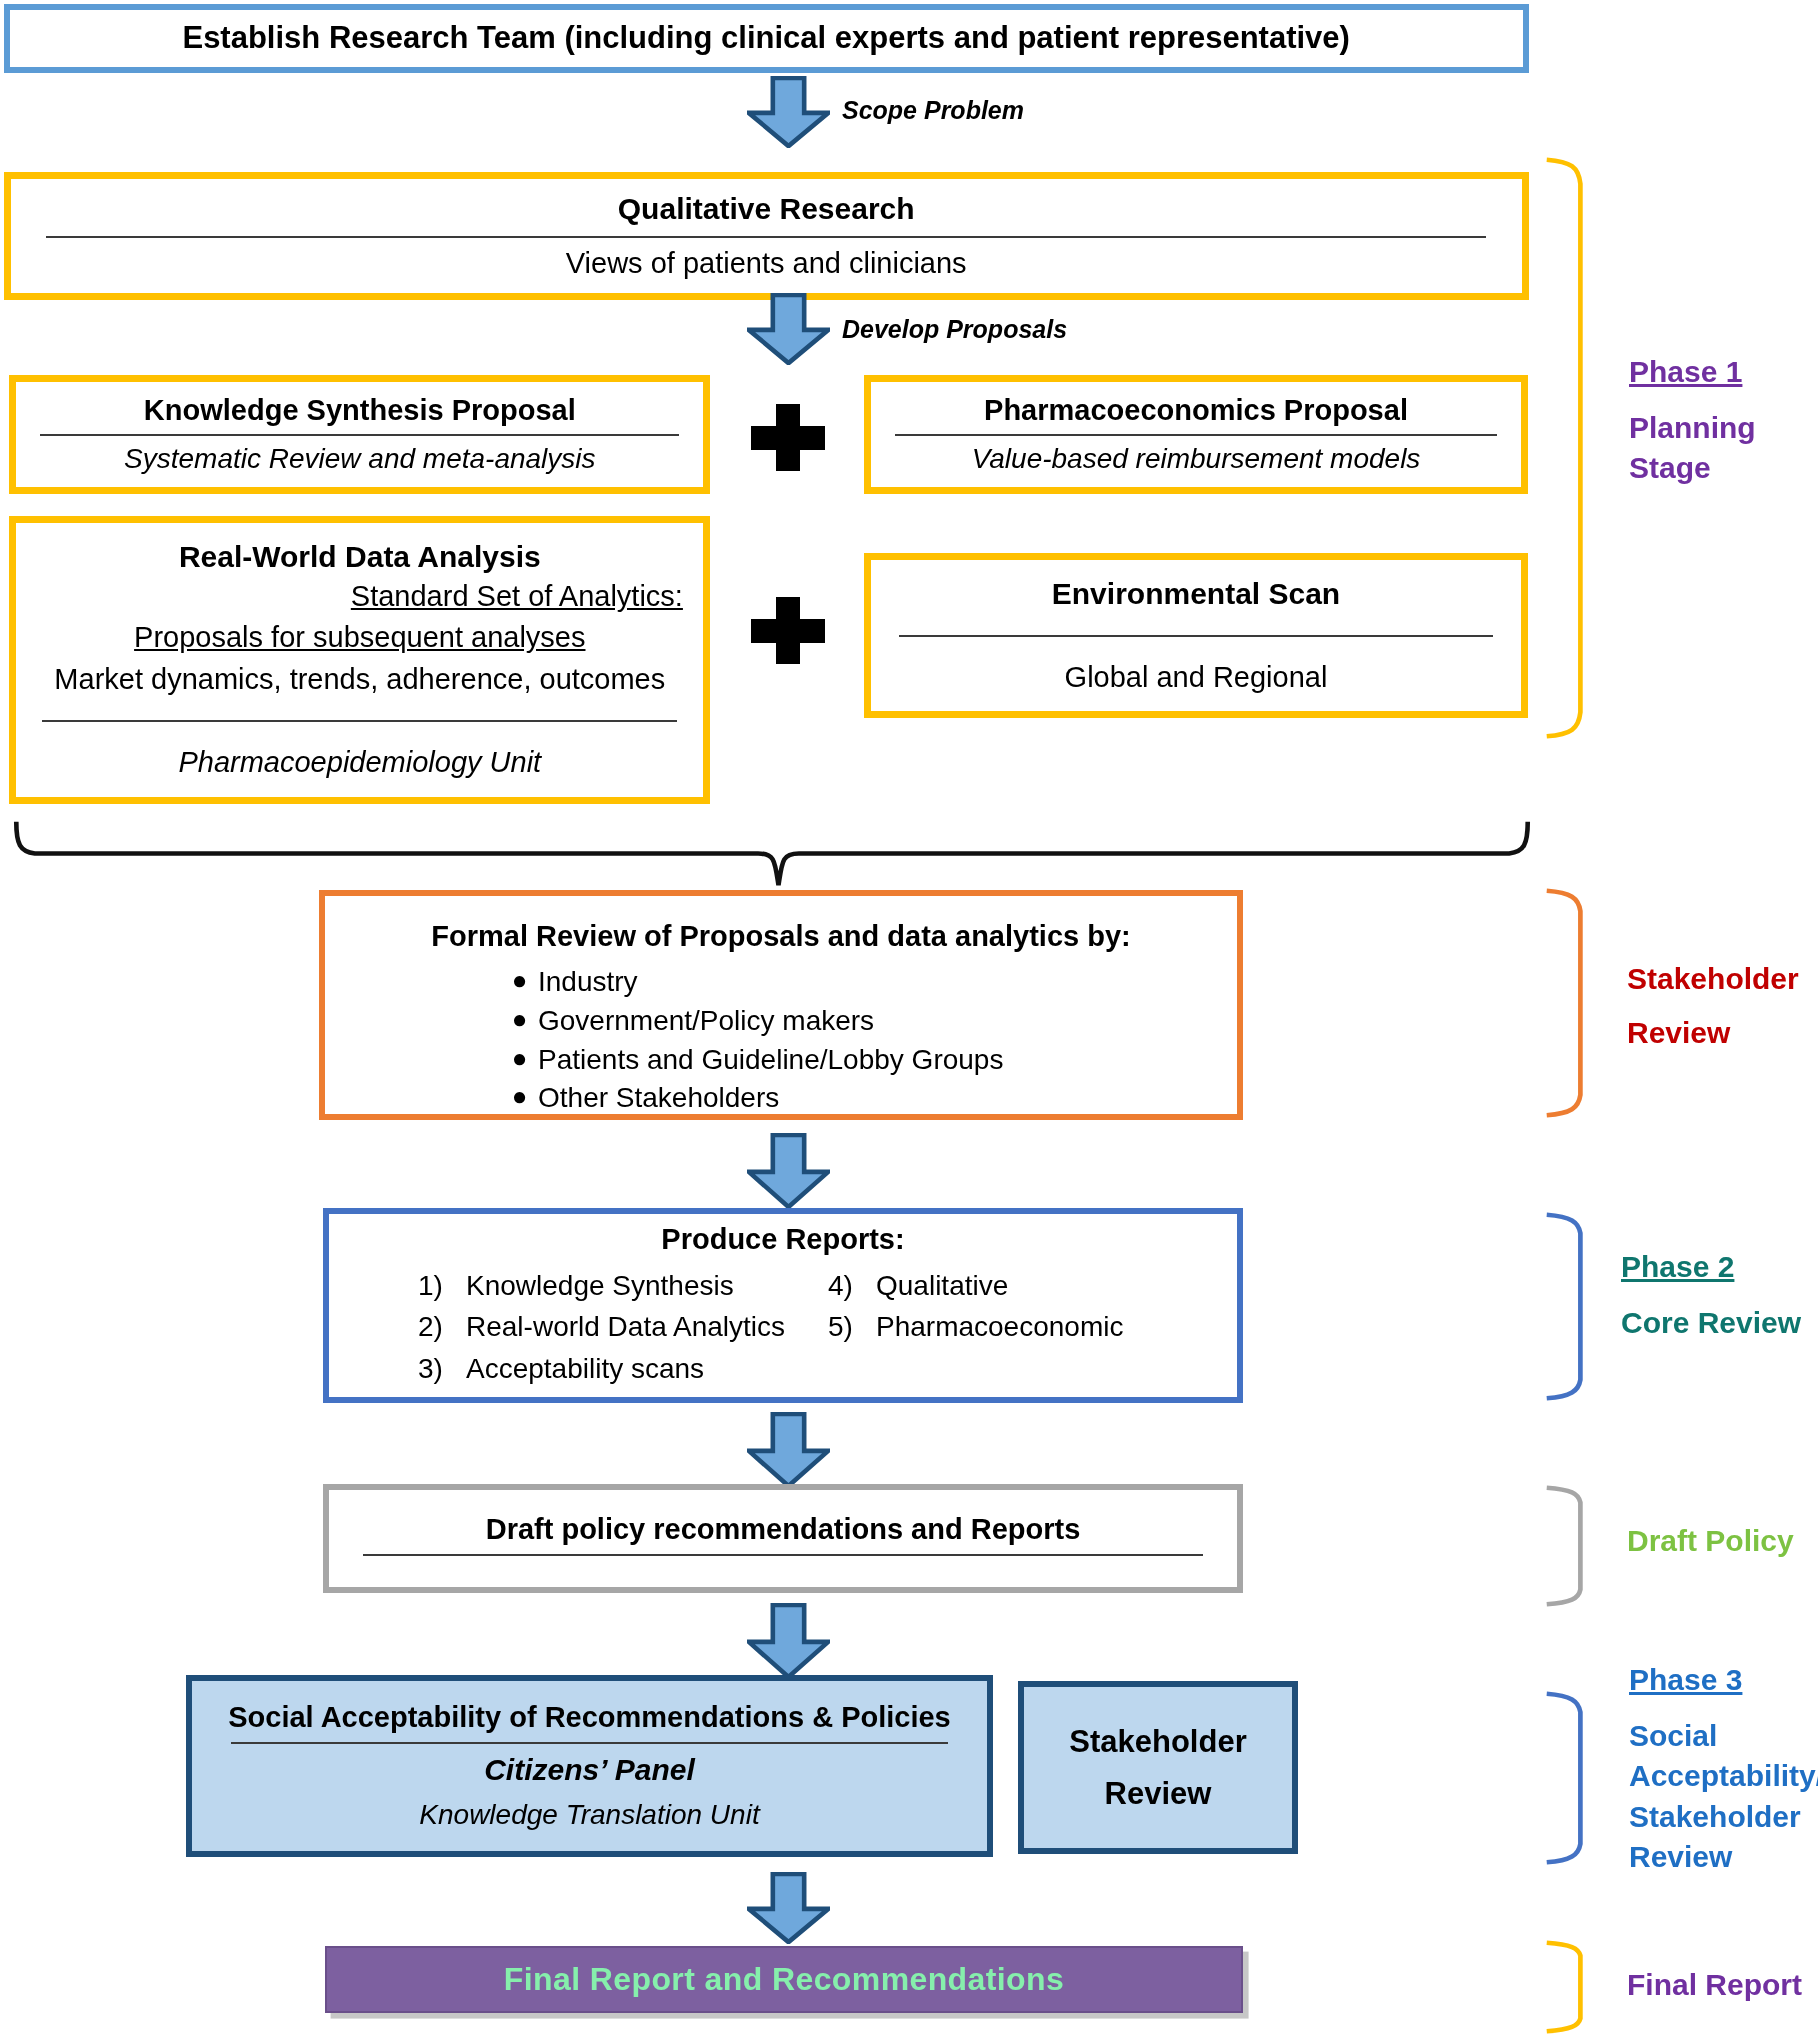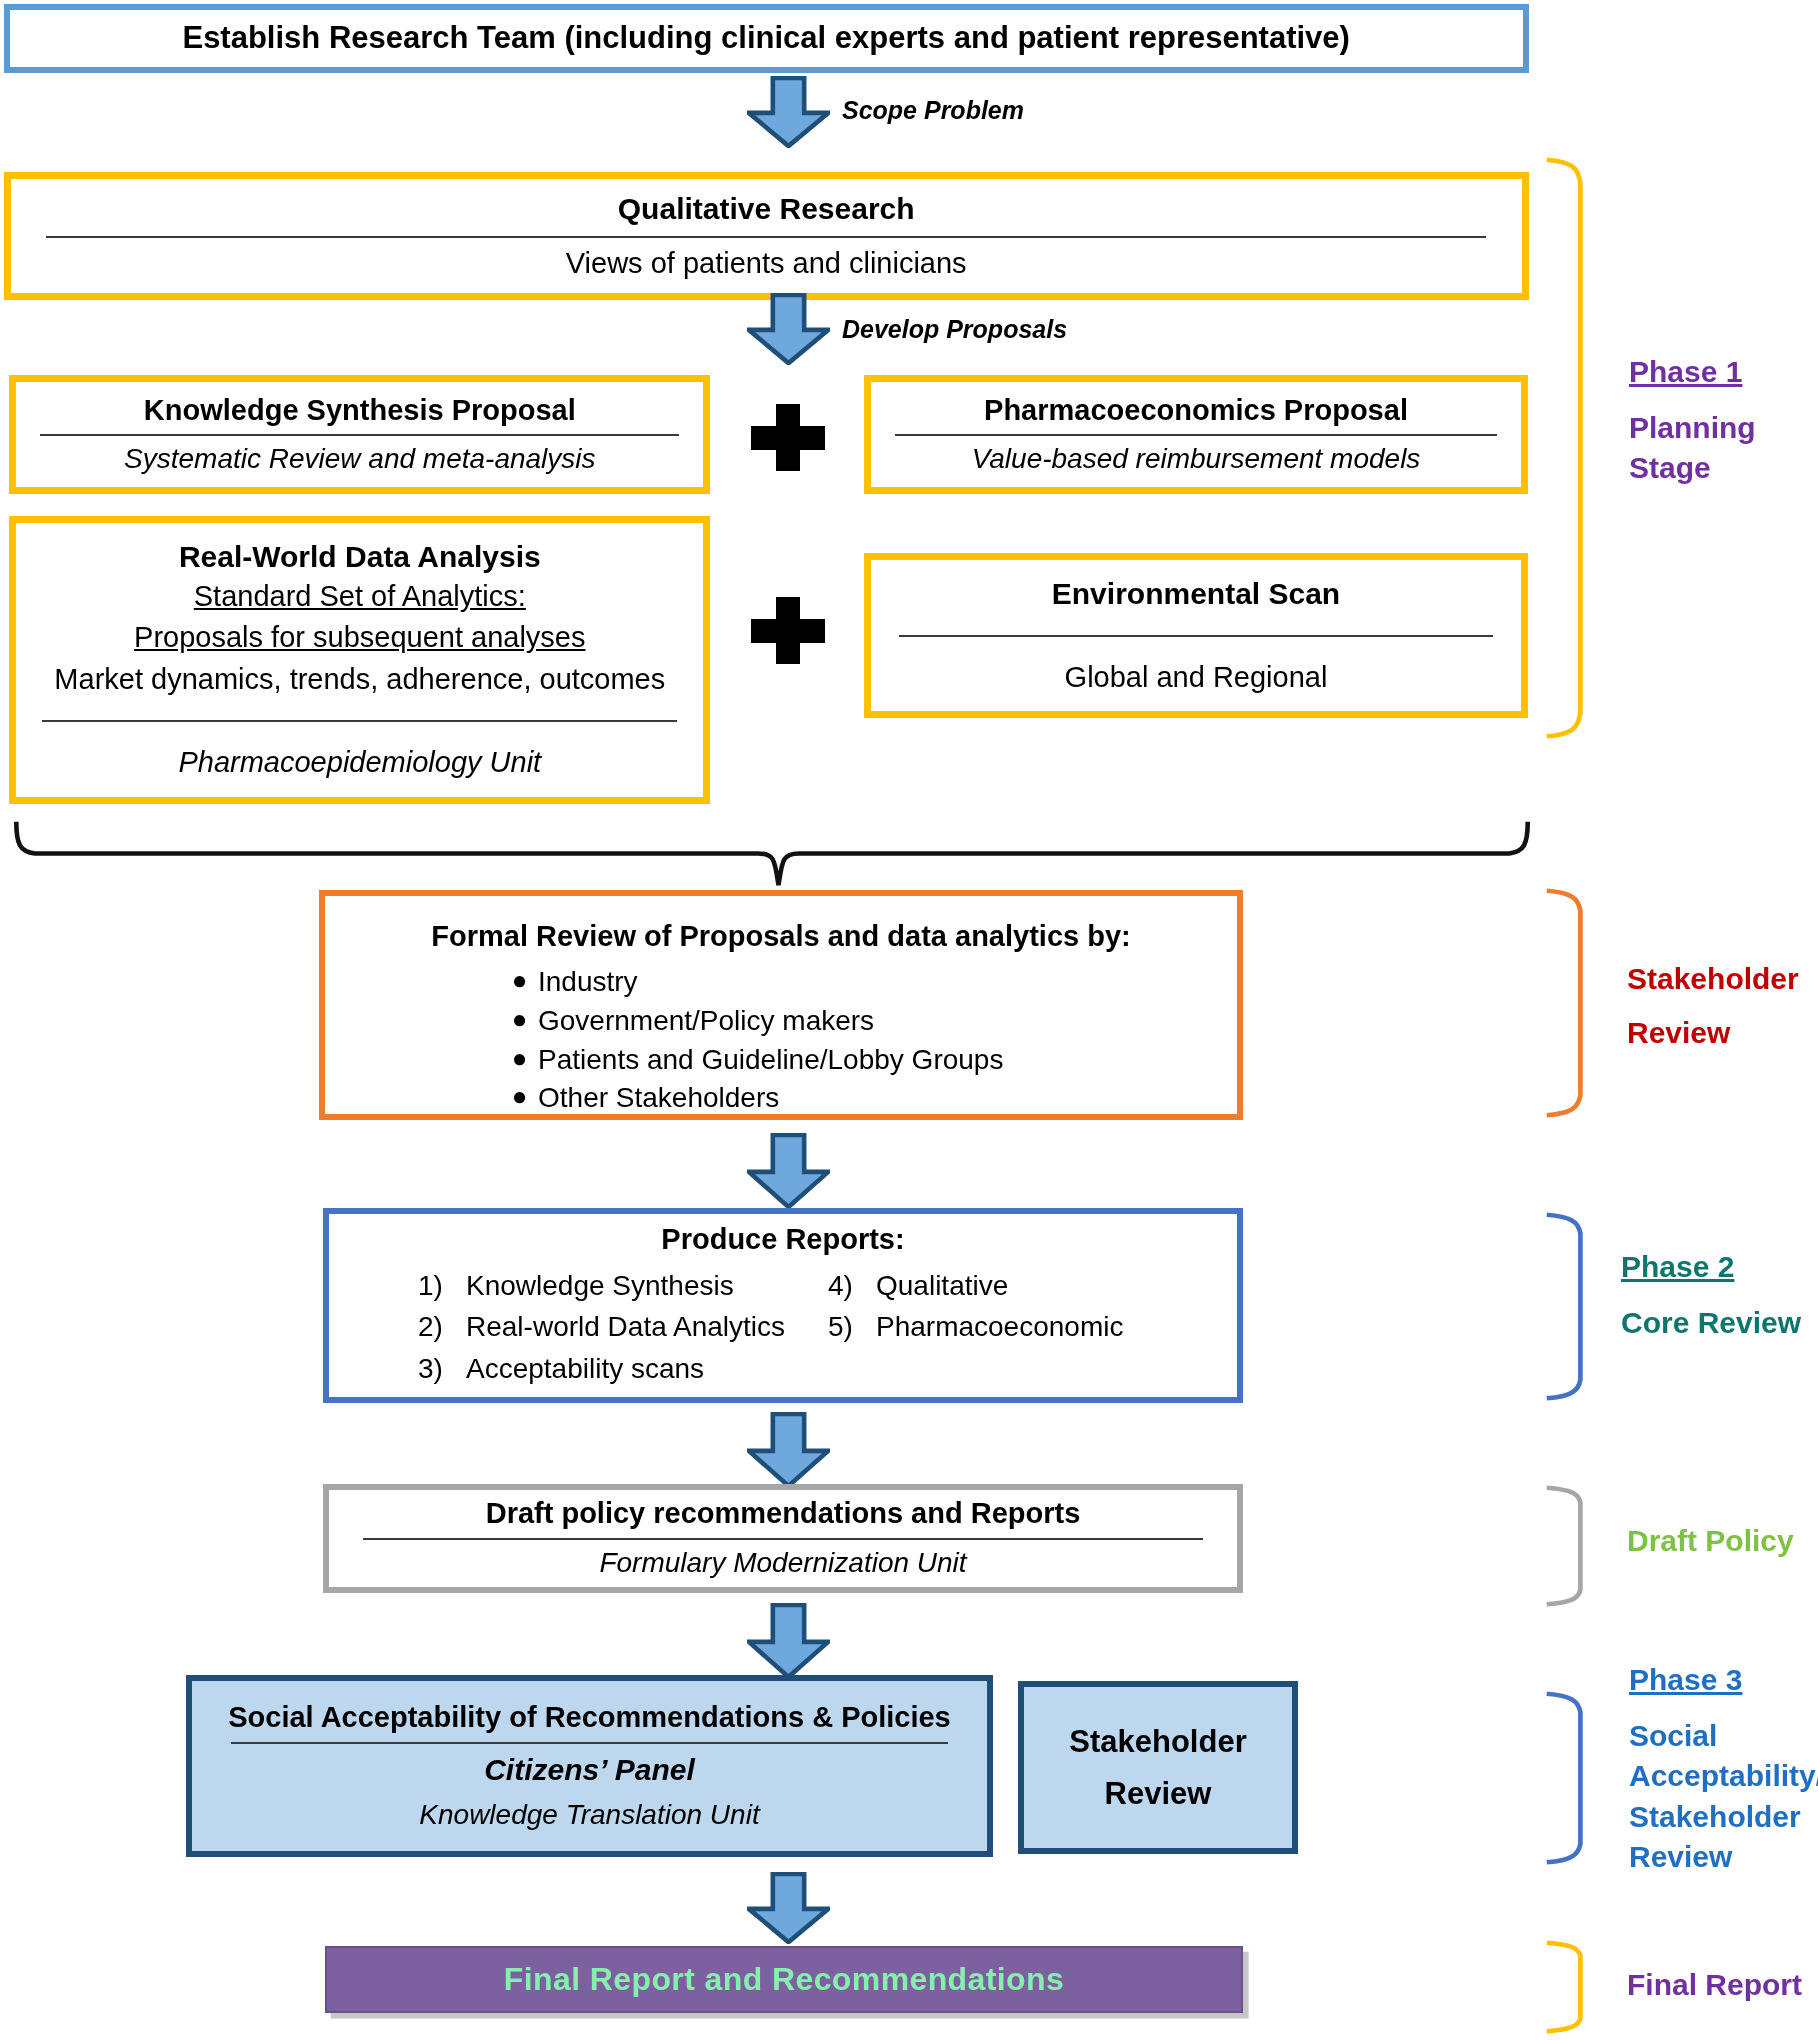--- a/index.html
+++ b/index.html
@@ -115,21 +115,21 @@
     <div style="width:100%;">
       <div class="ttl" style="font-size:29px;">Pharmacoeconomics Proposal</div>
       <div class="rule"></div>
       <div class="sub" style="font-size:28px;font-style:italic;">Value-based reimbursement models</div>
     </div>
   </div>
 
   <div class="box bd-yellow" style="left:9.3px;top:516px;width:701px;height:288px;padding:11px 20.4px;">
     <div style="width:100%;">
       <div class="ttl" style="font-size:30px;">Real-World Data Analysis</div>
-      <div class="sub" style="font-size:29px;text-decoration:underline;margin-top:5px;">Standard Set of Analytics:</div>
+      <div class="sub" style="font-size:29px;text-decoration:underline;margin-top:5px;text-align:right;">Standard Set of Analytics:</div>
       <div class="sub" style="font-size:29px;text-decoration:underline;margin-top:8.3px;">Proposals for subsequent analyses</div>
       <div class="sub" style="font-size:29px;margin-top:8.3px;">Market dynamics, trends, adherence, outcomes</div>
       <div class="rule" style="margin:24px 5.6px 24px 5.6px;"></div>
       <div class="sub" style="font-size:29px;font-style:italic;">Pharmacoepidemiology Unit</div>
     </div>
   </div>
 
   <div class="plus" style="left:751px;top:597px;width:74px;height:67px;">
     <i style="width:74px;height:67px;">
       <span class="h" style="left:0;top:22px;width:74px;height:24px;"></span>
@@ -208,21 +208,20 @@
   <div class="arrow" style="left:747px;top:1412px;width:83px;height:76px;">
     <svg width="83" height="76" viewBox="0 0 90 82">
       <polygon points="28,2 62,2 62,42 88,42 45,80 2,42 28,42" fill="#6FA8DC" stroke="#1F4E79" stroke-width="5"></polygon>
     </svg>
   </div>
 
   <div class="box bd-gray" style="left:323px;top:1484px;width:920px;height:109px;padding:7.4px 28px;">
     <div style="width:100%;">
       <div class="ttl" style="font-size:29px;">Draft policy recommendations and Reports</div>
       <div class="rule" style="margin:7.4px 5.6px 7.4px 5.6px;border-top-width:2.8px;"></div>
-      <div class="sub" style="font-size:28px;font-style:italic;">Formulary Modernization Unit</div>
     </div>
   </div>
 
   <div class="arrow" style="left:747px;top:1603px;width:83px;height:76px;">
     <svg width="83" height="76" viewBox="0 0 90 82">
       <polygon points="28,2 62,2 62,42 88,42 45,80 2,42 28,42" fill="#6FA8DC" stroke="#1F4E79" stroke-width="5"></polygon>
     </svg>
   </div>
 
   <div class="box bd-navy" style="left:186px;top:1675px;width:807px;height:182px;padding:7.4px 22px;">

